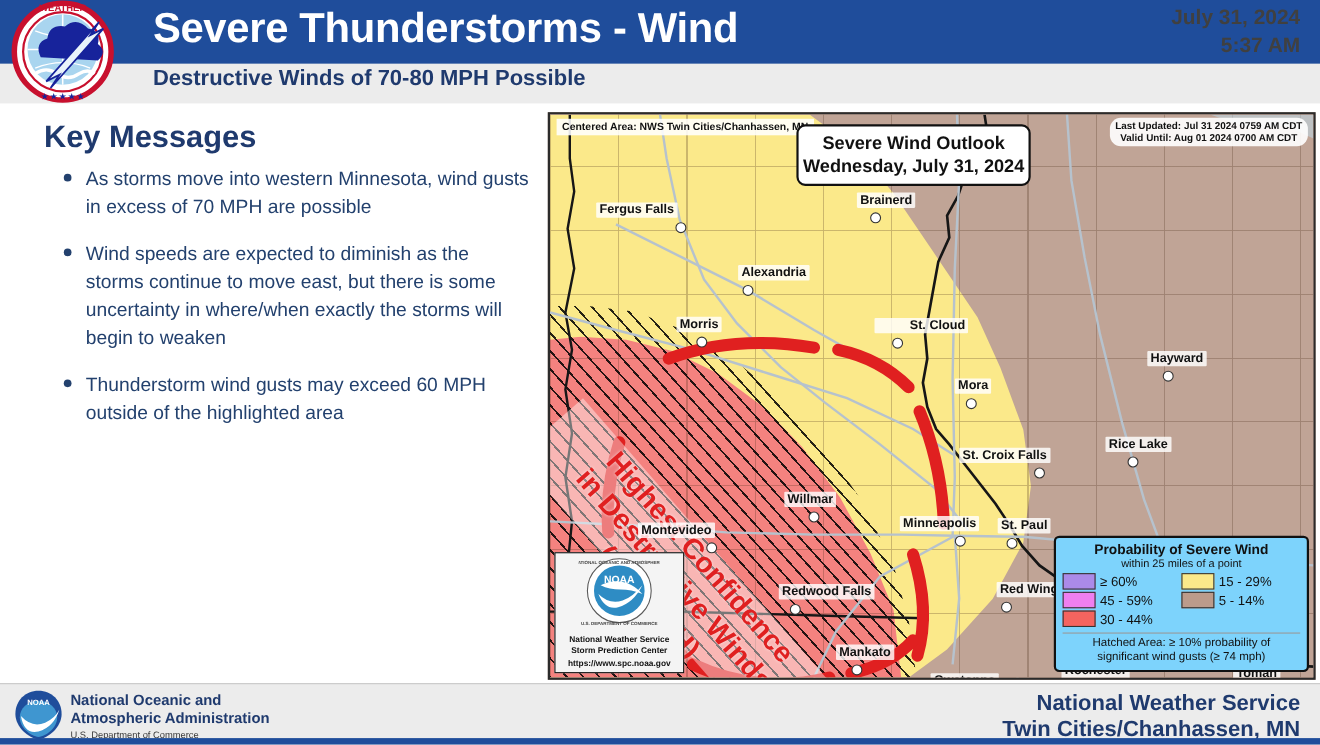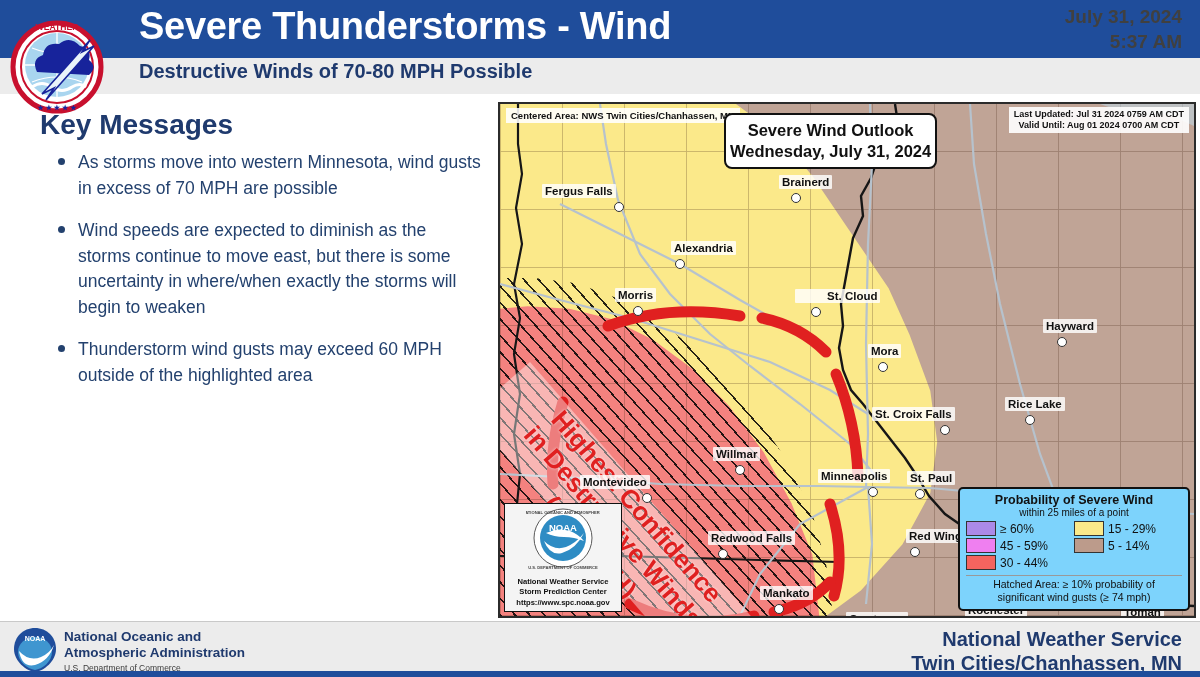--- a/index.html
+++ b/index.html
@@ -15,21 +15,20 @@
     position:absolute;left:0;top:0;width:1200px;height:58px;
     background:#1f4d9b;
   }
   #header-band2{
     position:absolute;left:0;top:58px;width:1200px;height:36px;
     background:#ececec;
   }
   #nws-logo{
     position:absolute;left:2px;top:0px;width:110px;height:94px;
     z-index:5;
-    margin-top:20px;
   }
   #title{
     position:absolute;left:139px;top:5px;
     color:#ffffff;font-size:38px;font-weight:bold;
     letter-spacing:-0.3px;
     white-space:nowrap;
   }
   #subtitle{
     position:absolute;left:139px;top:60px;
     color:#1f3a6e;font-size:20px;font-weight:bold;
@@ -121,21 +120,21 @@
   #centered-chip{
     position:absolute;left:6px;top:4px;
     background:rgba(255,255,255,0.88);
     padding:2px 5px;font-size:9.5px;font-weight:bold;color:#111;
     white-space:nowrap;
   }
   #updated-chip{
     position:absolute;right:5px;top:3px;
     background:rgba(255,255,255,0.9);
     padding:2px 5px;font-size:9px;font-weight:bold;color:#111;
-    text-align:center;line-height:11px;white-space:nowrap;
+    text-align:center;line-height:11px;white-space:nowrap;border-radius:10px;
   }
   #outlook-box{
     position:absolute;left:224px;top:9px;
     background:#ffffff;border:2.5px solid #111;border-radius:8px;
     padding:5px 4px;text-align:center;
     font-size:16.5px;font-weight:bold;color:#111;line-height:21px;
     white-space:nowrap;
   }
   
   #legend{

